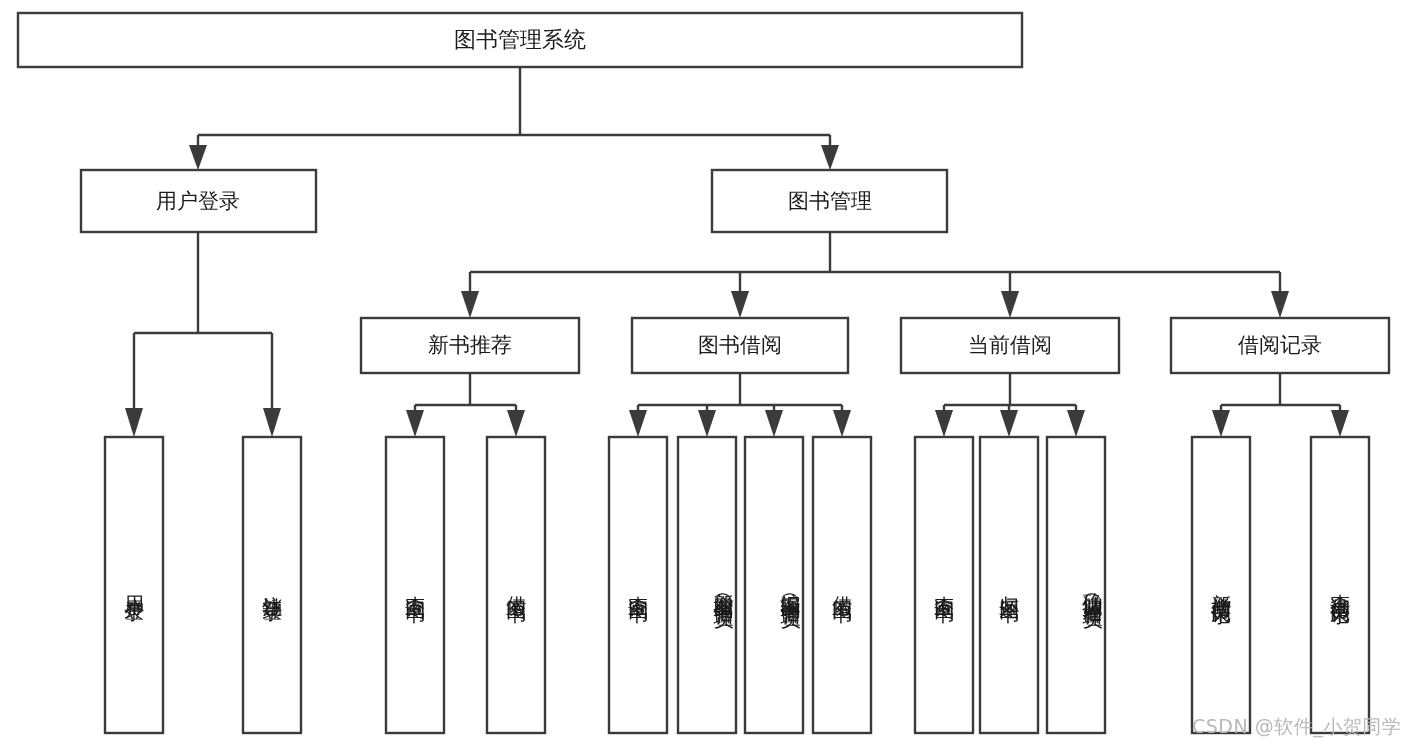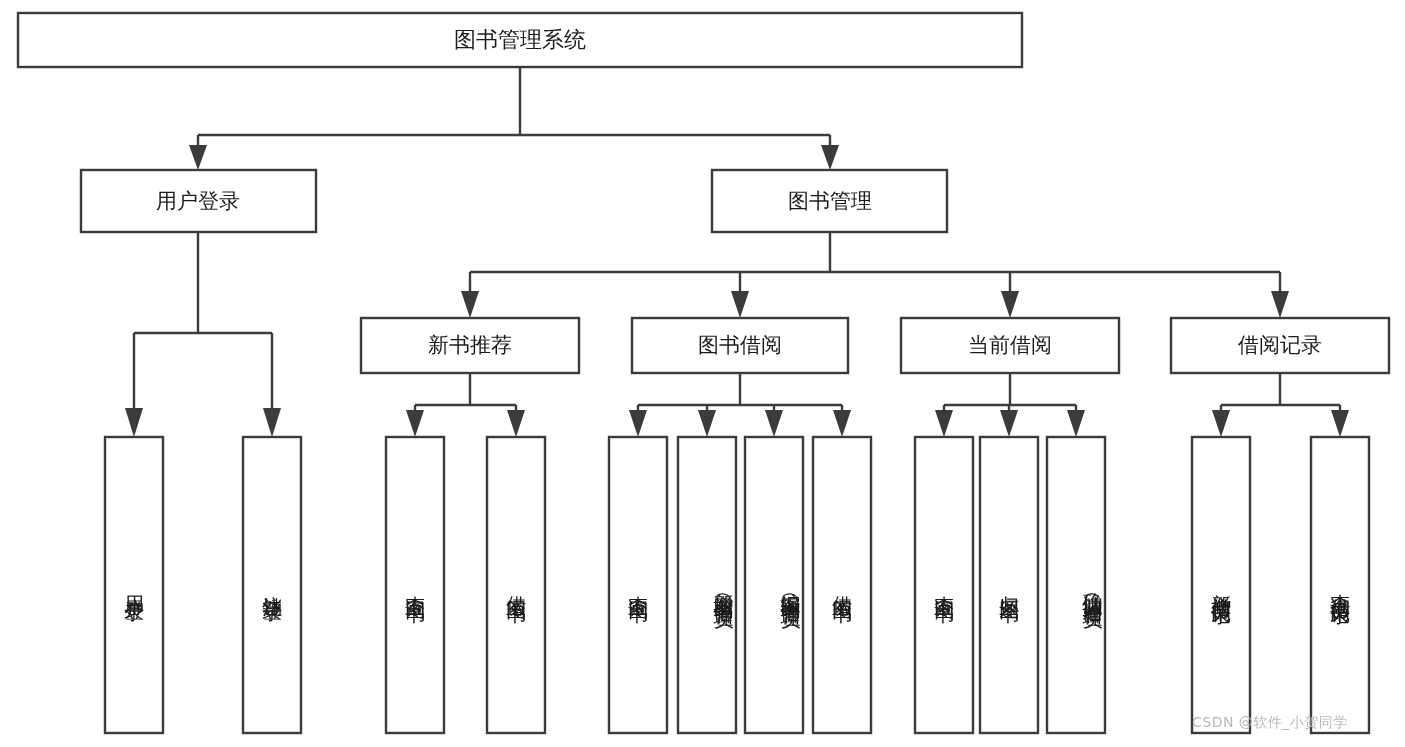--- a/index.html
+++ b/index.html
@@ -63,21 +63,21 @@
     display: flex;
     align-items: center;
     justify-content: center;
     text-align: center;
     white-space: nowrap;
     pointer-events: none;
   }
   .watermark {
     position: absolute;
     font-family: "DejaVu Sans", "Liberation Sans", sans-serif;
-    font-size: 14px;
+    font-size: 19px;
     color: #b8b8b8;
     white-space: nowrap;
     letter-spacing: 0.5px;
   }
 </style>
 </head>
 <body>
 
 <div id="diagram-root">
 

